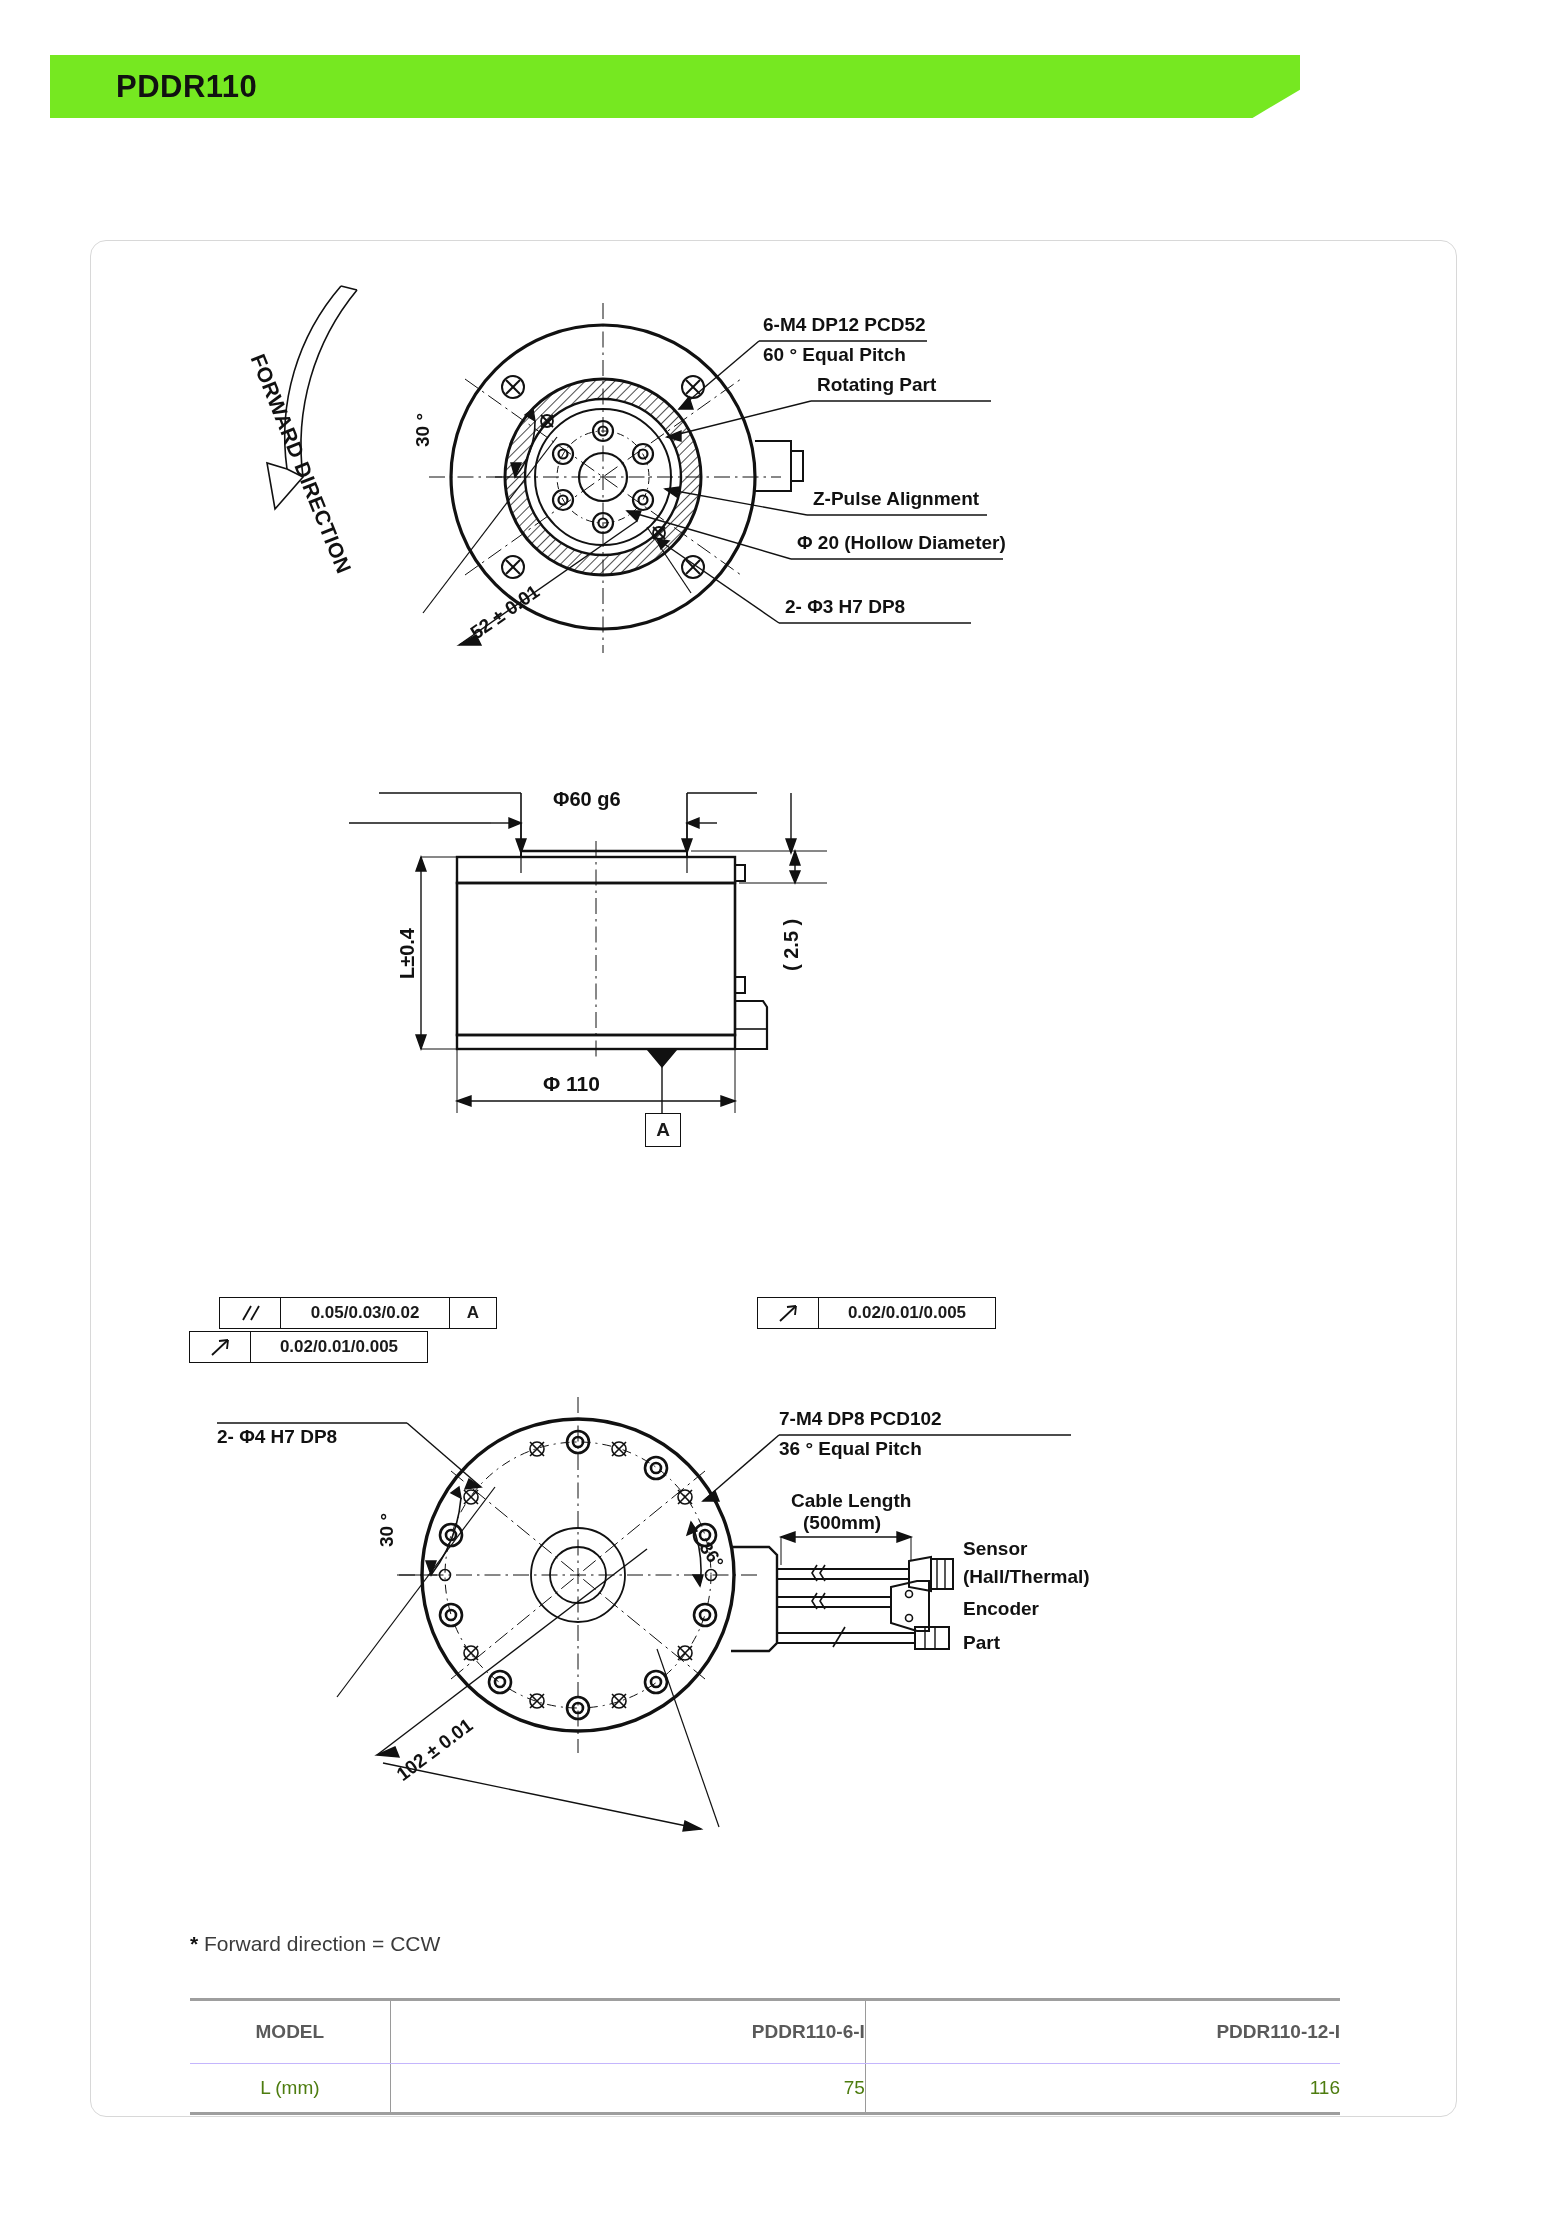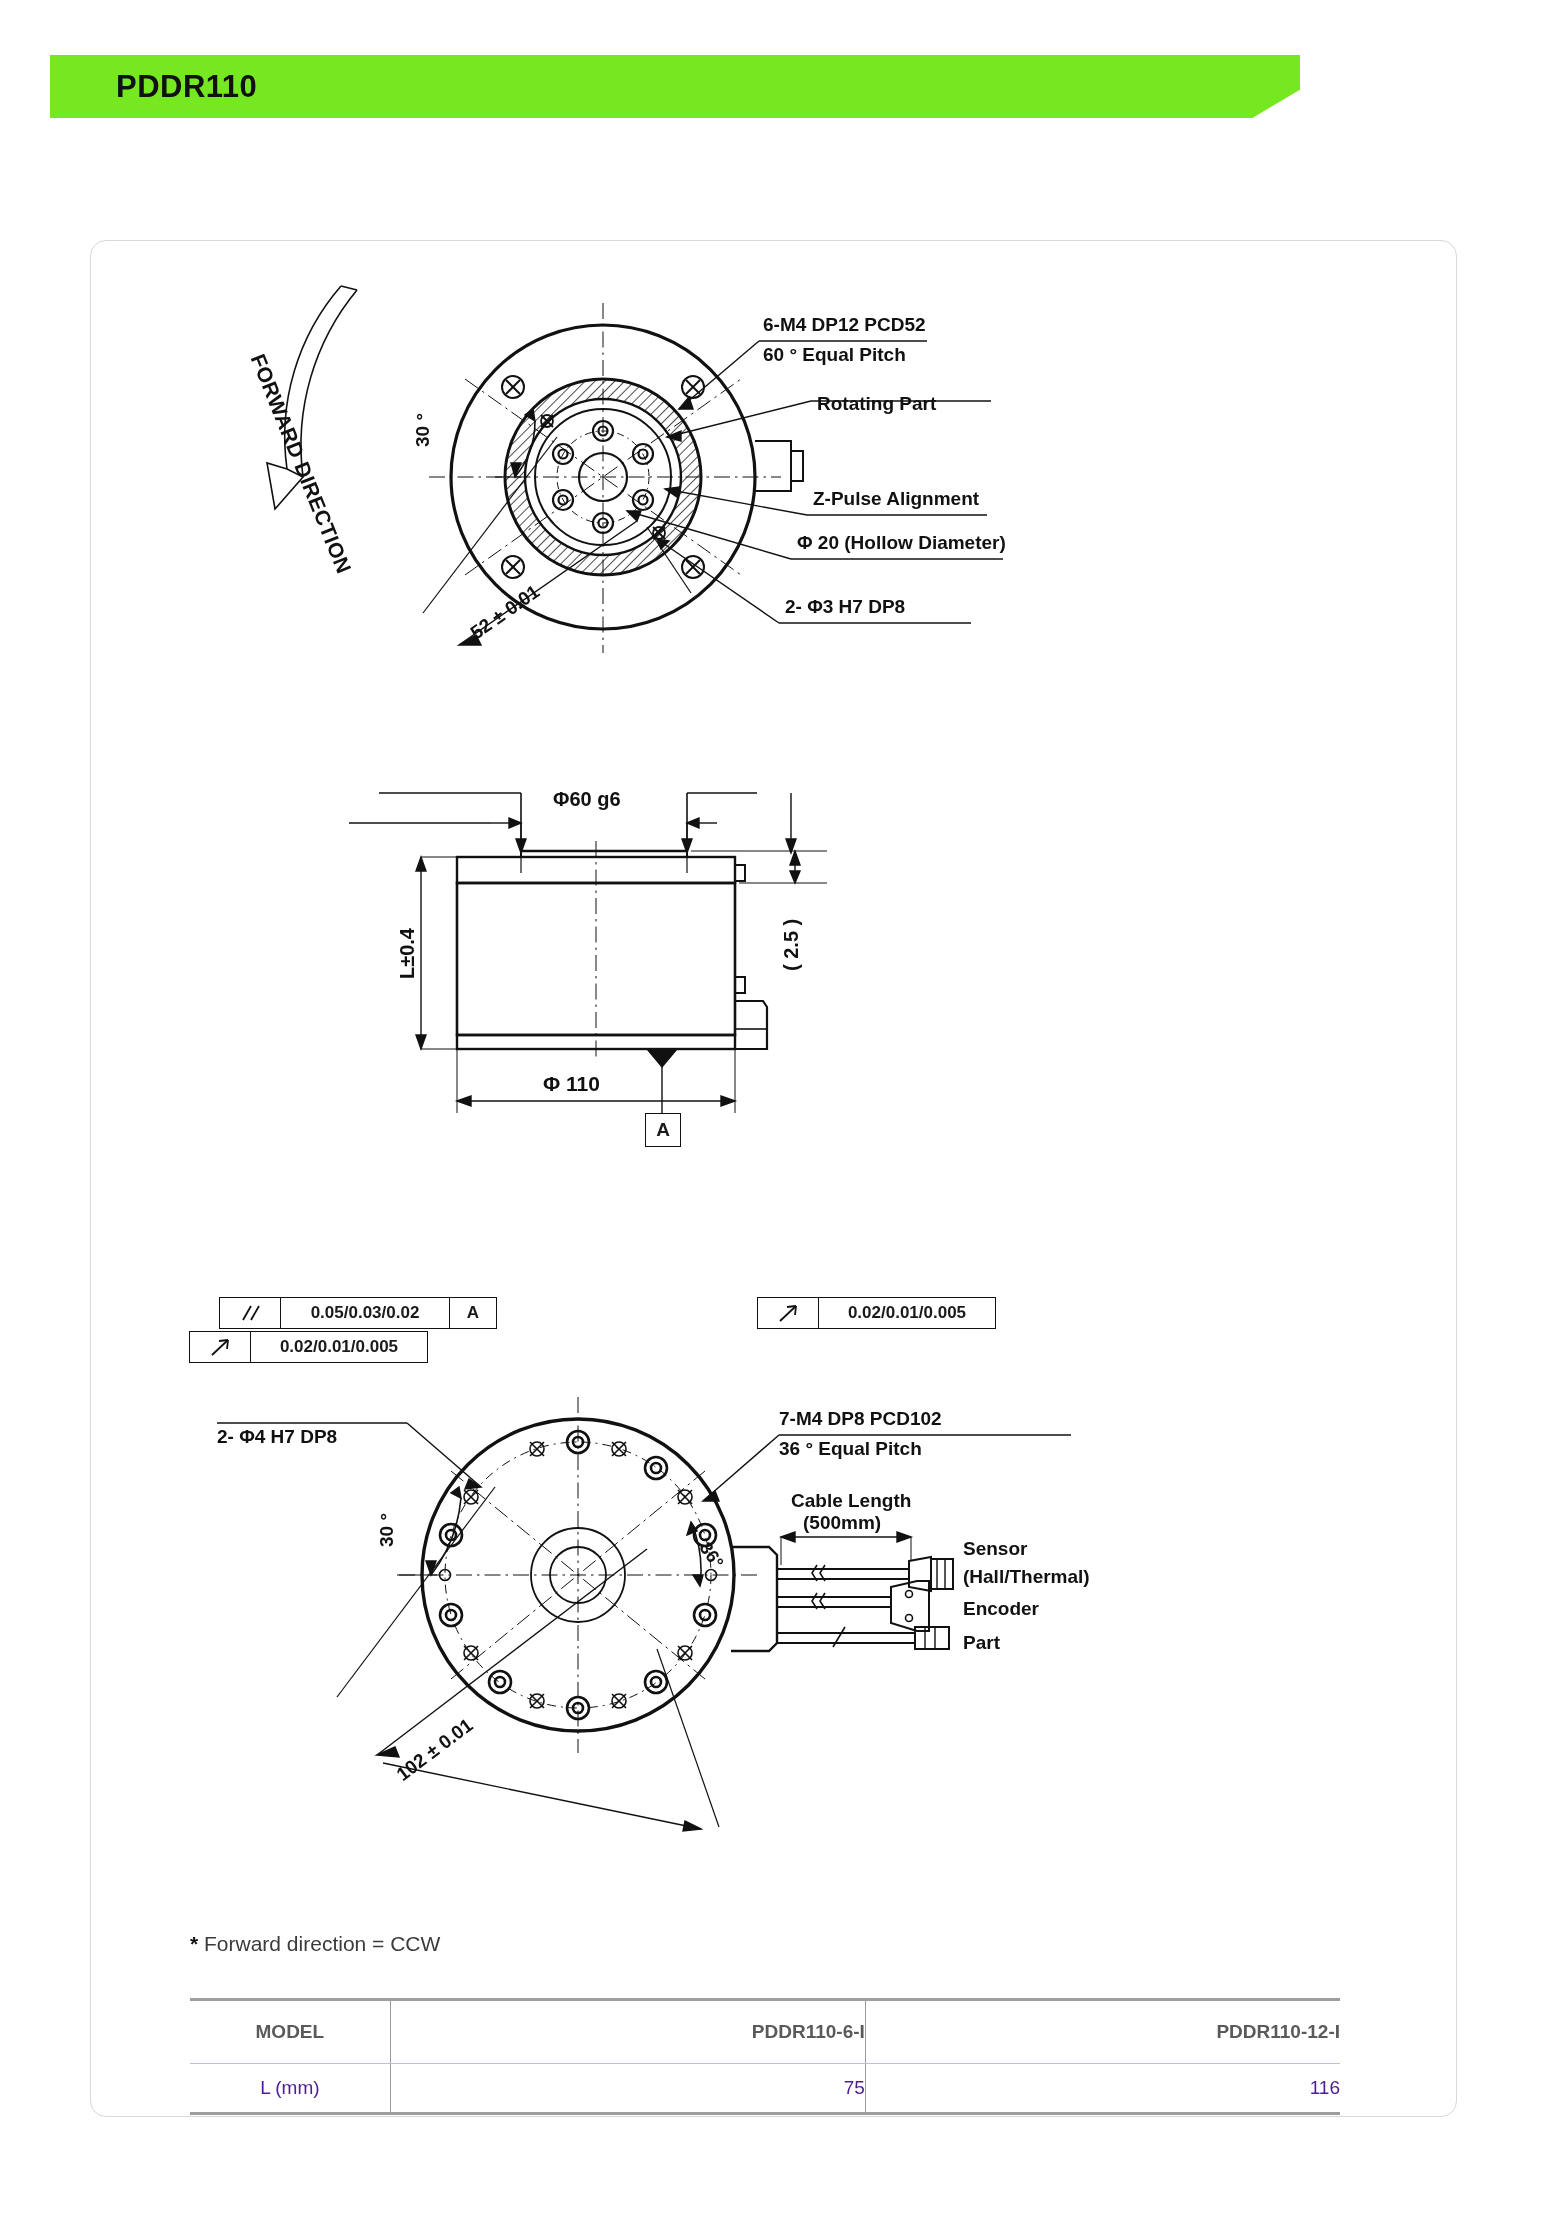--- a/index.html
+++ b/index.html
@@ -43,21 +43,21 @@
   
   #spec-table{position:absolute;left:190px;top:1998px;width:1150px;
        border-collapse:collapse;font-family:"Liberation Sans",sans-serif;}
   #spec-table th,#spec-table td{text-align:center;color:#5a5a5a;font-size:19px;
        font-weight:700;padding:0;}
   #spec-table thead th{height:62px;border-bottom:1px solid #c4b5fd;}
   #spec-table tbody td{height:48px;}
   #spec-table .tb-top{border-top:3px solid #9e9e9e;}
   #spec-table .tb-bot{border-bottom:3px solid #9e9e9e;}
   #spec-table .vsep{border-left:1px solid #9a9a9a;text-align:right;}
-  #spec-table tbody td{color:#4c1d95;font-weight:400;font-size:19px;}
+  #spec-table tbody td{color:#4d7c0f;font-weight:400;font-size:19px;}
   #spec-table tbody td:first-child{font-weight:400;}
 
   svg{display:block;}
 </style>
 </head>
 <body>
 
 <div id="header-banner">
   <div class="bar"></div>
   <div id="header-title">PDDR110</div>
@@ -180,21 +180,21 @@
     <div style="position:absolute;left:176px;top:110px;transform:rotate(68deg);transform-origin:left top;">
       <span class="dtxt f21" style="position:relative;display:block;font-weight:700;letter-spacing:.3px;">FORWARD DIRECTION</span>
     </div>
 
     <div class="dtxt f19" style="left:322px;top:206px;transform:rotate(-90deg);transform-origin:left top;">30 °</div>
 
     <div class="dtxt f19" style="left:376px;top:386px;transform:rotate(-35deg);transform-origin:left top;">52 ± 0.01</div>
 
     <div class="dtxt f19" style="left:672px;top:74px;">6-M4 DP12 PCD52</div>
     <div class="dtxt f19" style="left:672px;top:104px;">60 °  Equal Pitch</div>
-    <div class="dtxt f19" style="left:726px;top:134px;margin-top:19px;">Rotating Part</div>
+    <div class="dtxt f19" style="left:726px;top:134px;">Rotating Part</div>
     <div class="dtxt f19" style="left:722px;top:248px;">Z-Pulse Alignment</div>
     <div class="dtxt f19" style="left:706px;top:292px;">Φ 20  (Hollow Diameter)</div>
     <div class="dtxt f19" style="left:694px;top:356px;">2- Φ3  H7 DP8</div>
   </div>
 
   <div style="position:absolute;left:0;top:520px;width:1365px;height:600px;">
 
     <svg width="1365" height="600" viewBox="0 0 1365 600">
       <g stroke="#111" fill="none" stroke-width="1.4">
 

